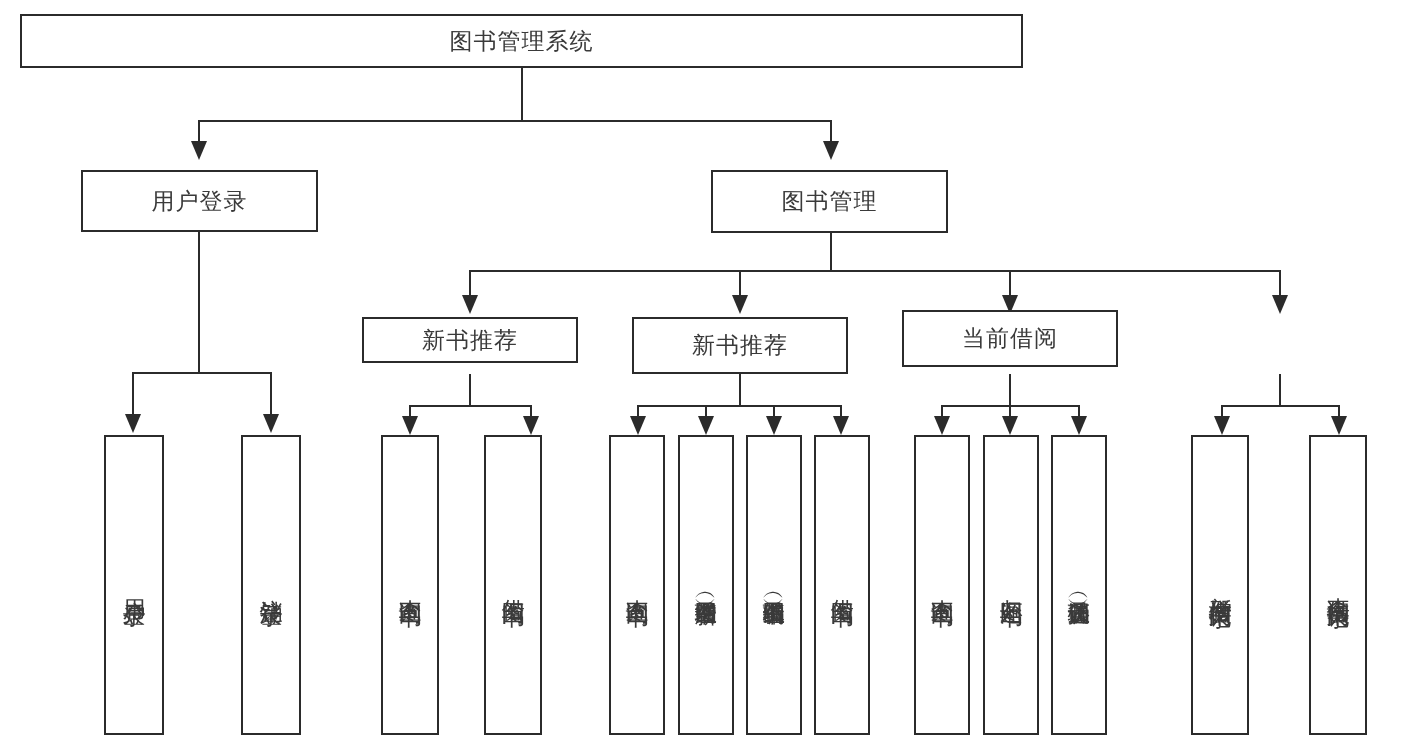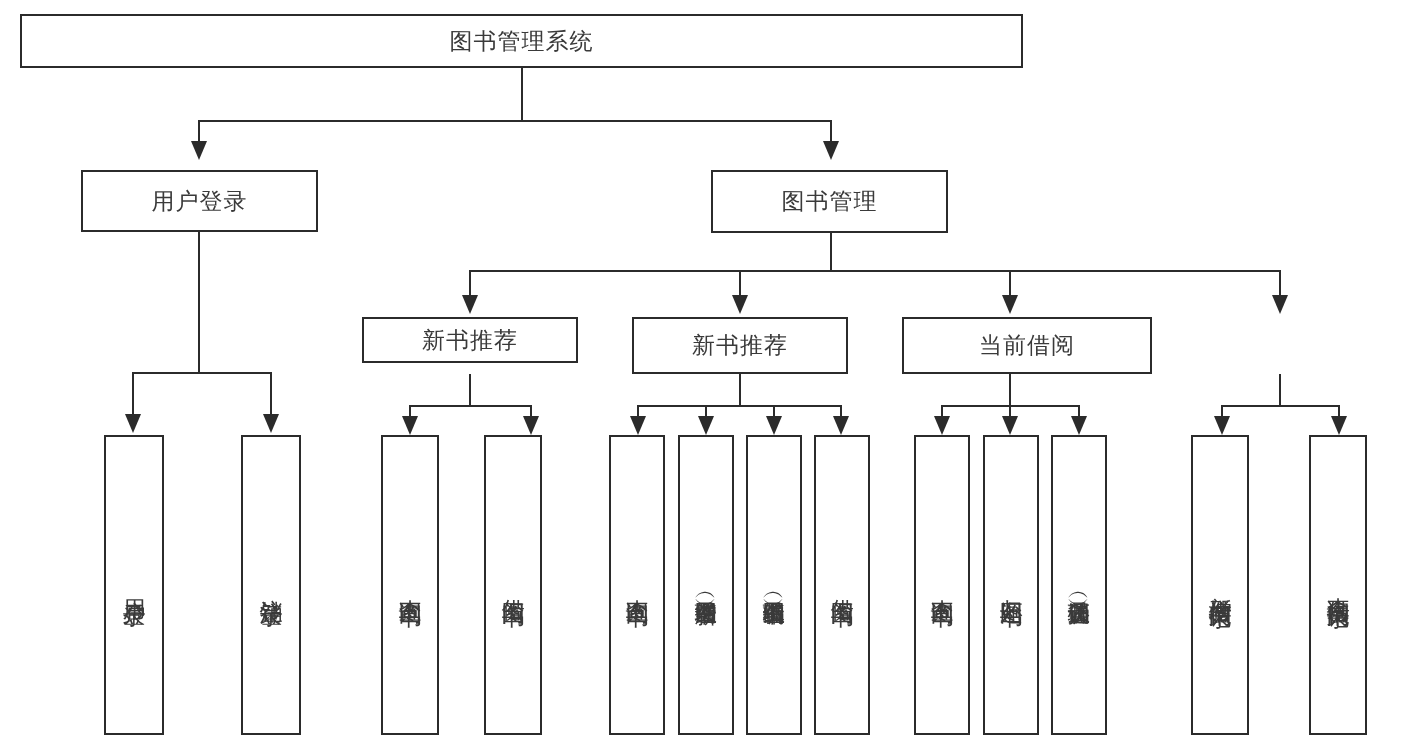--- a/index.html
+++ b/index.html
@@ -132,21 +132,21 @@
   <div class="arrow" style="left:732px; top:295px;"></div>
   <div class="arrow" style="left:1002px; top:295px;"></div>
   <div class="arrow" style="left:1272px; top:295px;"></div>
 
   <div class="box box-h" style="left:362px; top:317px; width:216px; height:46px;">
     <span>新书推荐</span>
   </div>
   <div class="box box-h" style="left:632px; top:317px; width:216px; height:57px;">
     <span>新书推荐</span>
   </div>
-  <div class="box box-h" style="left:902px; top:317px; width:250px; height:57px;">
+  <div class="box box-h" style="left:902px; top:310px; width:216px; height:57px;">
     <span>当前借阅</span>
   </div>
 
   <div class="vline" style="left:469px; top:374px; height:31px;"></div>
   <div class="hline" style="left:409px; top:405px; width:122px;"></div>
   <div class="vline" style="left:409px; top:405px; height:12px;"></div>
   <div class="vline" style="left:530px; top:405px; height:12px;"></div>
   <div class="arrow" style="left:402px; top:416px;"></div>
   <div class="arrow" style="left:523px; top:416px;"></div>
 

